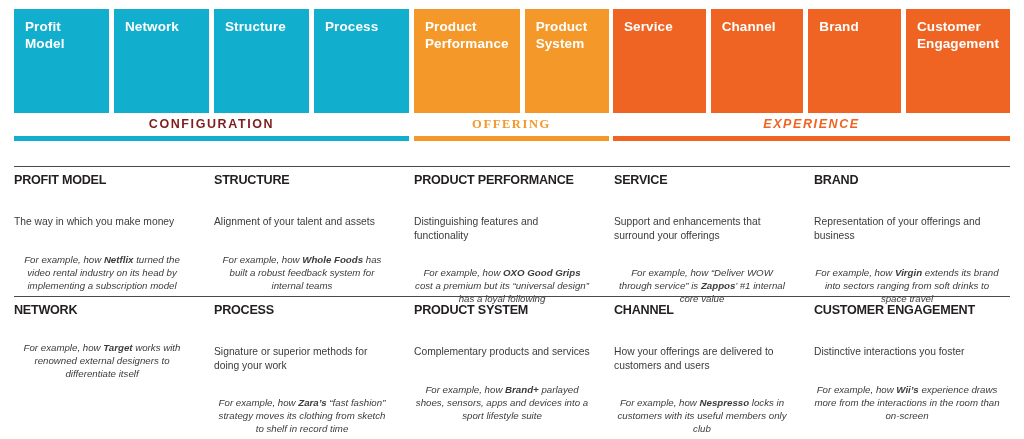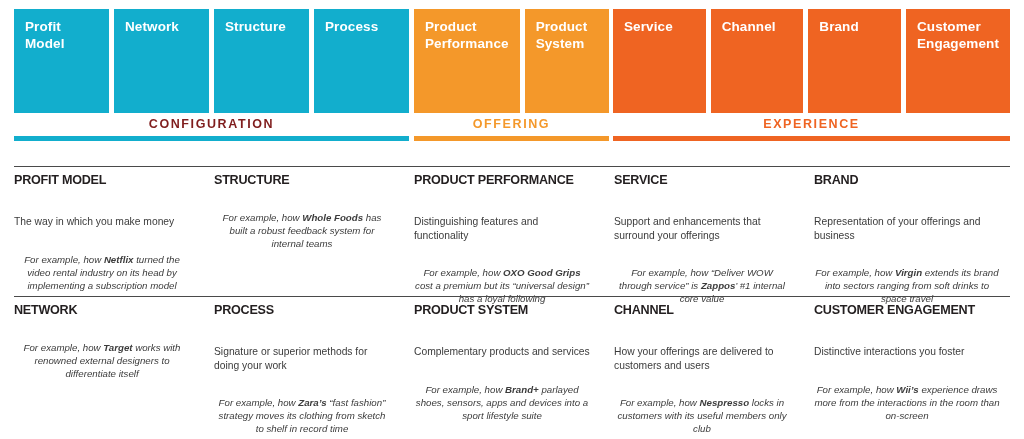--- a/index.html
+++ b/index.html
@@ -58,24 +58,24 @@
     display: block;
   }
   .cat .cat-rule {
     display: block;
     height: 5px;
     margin-top: 4px;
     width: 100%;
   }
   .cat.configuration { left: 0px;   width: 395px; }
   .cat.offering      { left: 400px; width: 195px; }
-  .cat.experience    { left: 599px; width: 397px; }
+  .cat.experience    { left: 599px; width: 397px; font-style: italic; }
   .cat.configuration .cat-label { color: #7f1d1d; }
   .cat.configuration .cat-rule  { background: #12aecd; }
-  .cat.offering .cat-label      { color: #f4982a; }
+  .cat.offering .cat-label      { color: #f4982a; font-family: Liberation Serif, serif; }
   .cat.offering .cat-rule       { background: #f4982a; }
   .cat.experience .cat-label    { color: #ef6422; }
   .cat.experience .cat-rule     { background: #ef6422; }
 
   
   .body-grid {
     position: absolute;
     left: 14px; top: 166px;
     width: 996px;
     display: flex;
@@ -189,20 +189,21 @@
   <div class="body-grid">
 
     <div class="body-row row-1">
       <div class="cell">
         <h3>PROFIT MODEL</h3>
         <div class="desc">The way in which you make money</div>
         <div class="example"><span>For example, how </span><b>Netflix</b><span> turned the video rental industry on its head by implementing a subscription model</span></div>
       </div>
       <div class="cell">
         <h3>STRUCTURE</h3>
+        <div class="desc">Alignment of your talent and assets</div>
         <div class="example"><span>For example, how </span><b>Whole Foods</b><span> has built a robust feedback system for internal teams</span></div>
       </div>
       <div class="cell">
         <h3>PRODUCT PERFORMANCE</h3>
         <div class="desc">Distinguishing features and functionality</div>
         <div class="example"><span>For example, how </span><b>OXO Good Grips</b><span> cost a premium but its “universal design” has a loyal following</span></div>
       </div>
       <div class="cell">
         <h3>SERVICE</h3>
         <div class="desc">Support and enhancements that surround your offerings</div>

